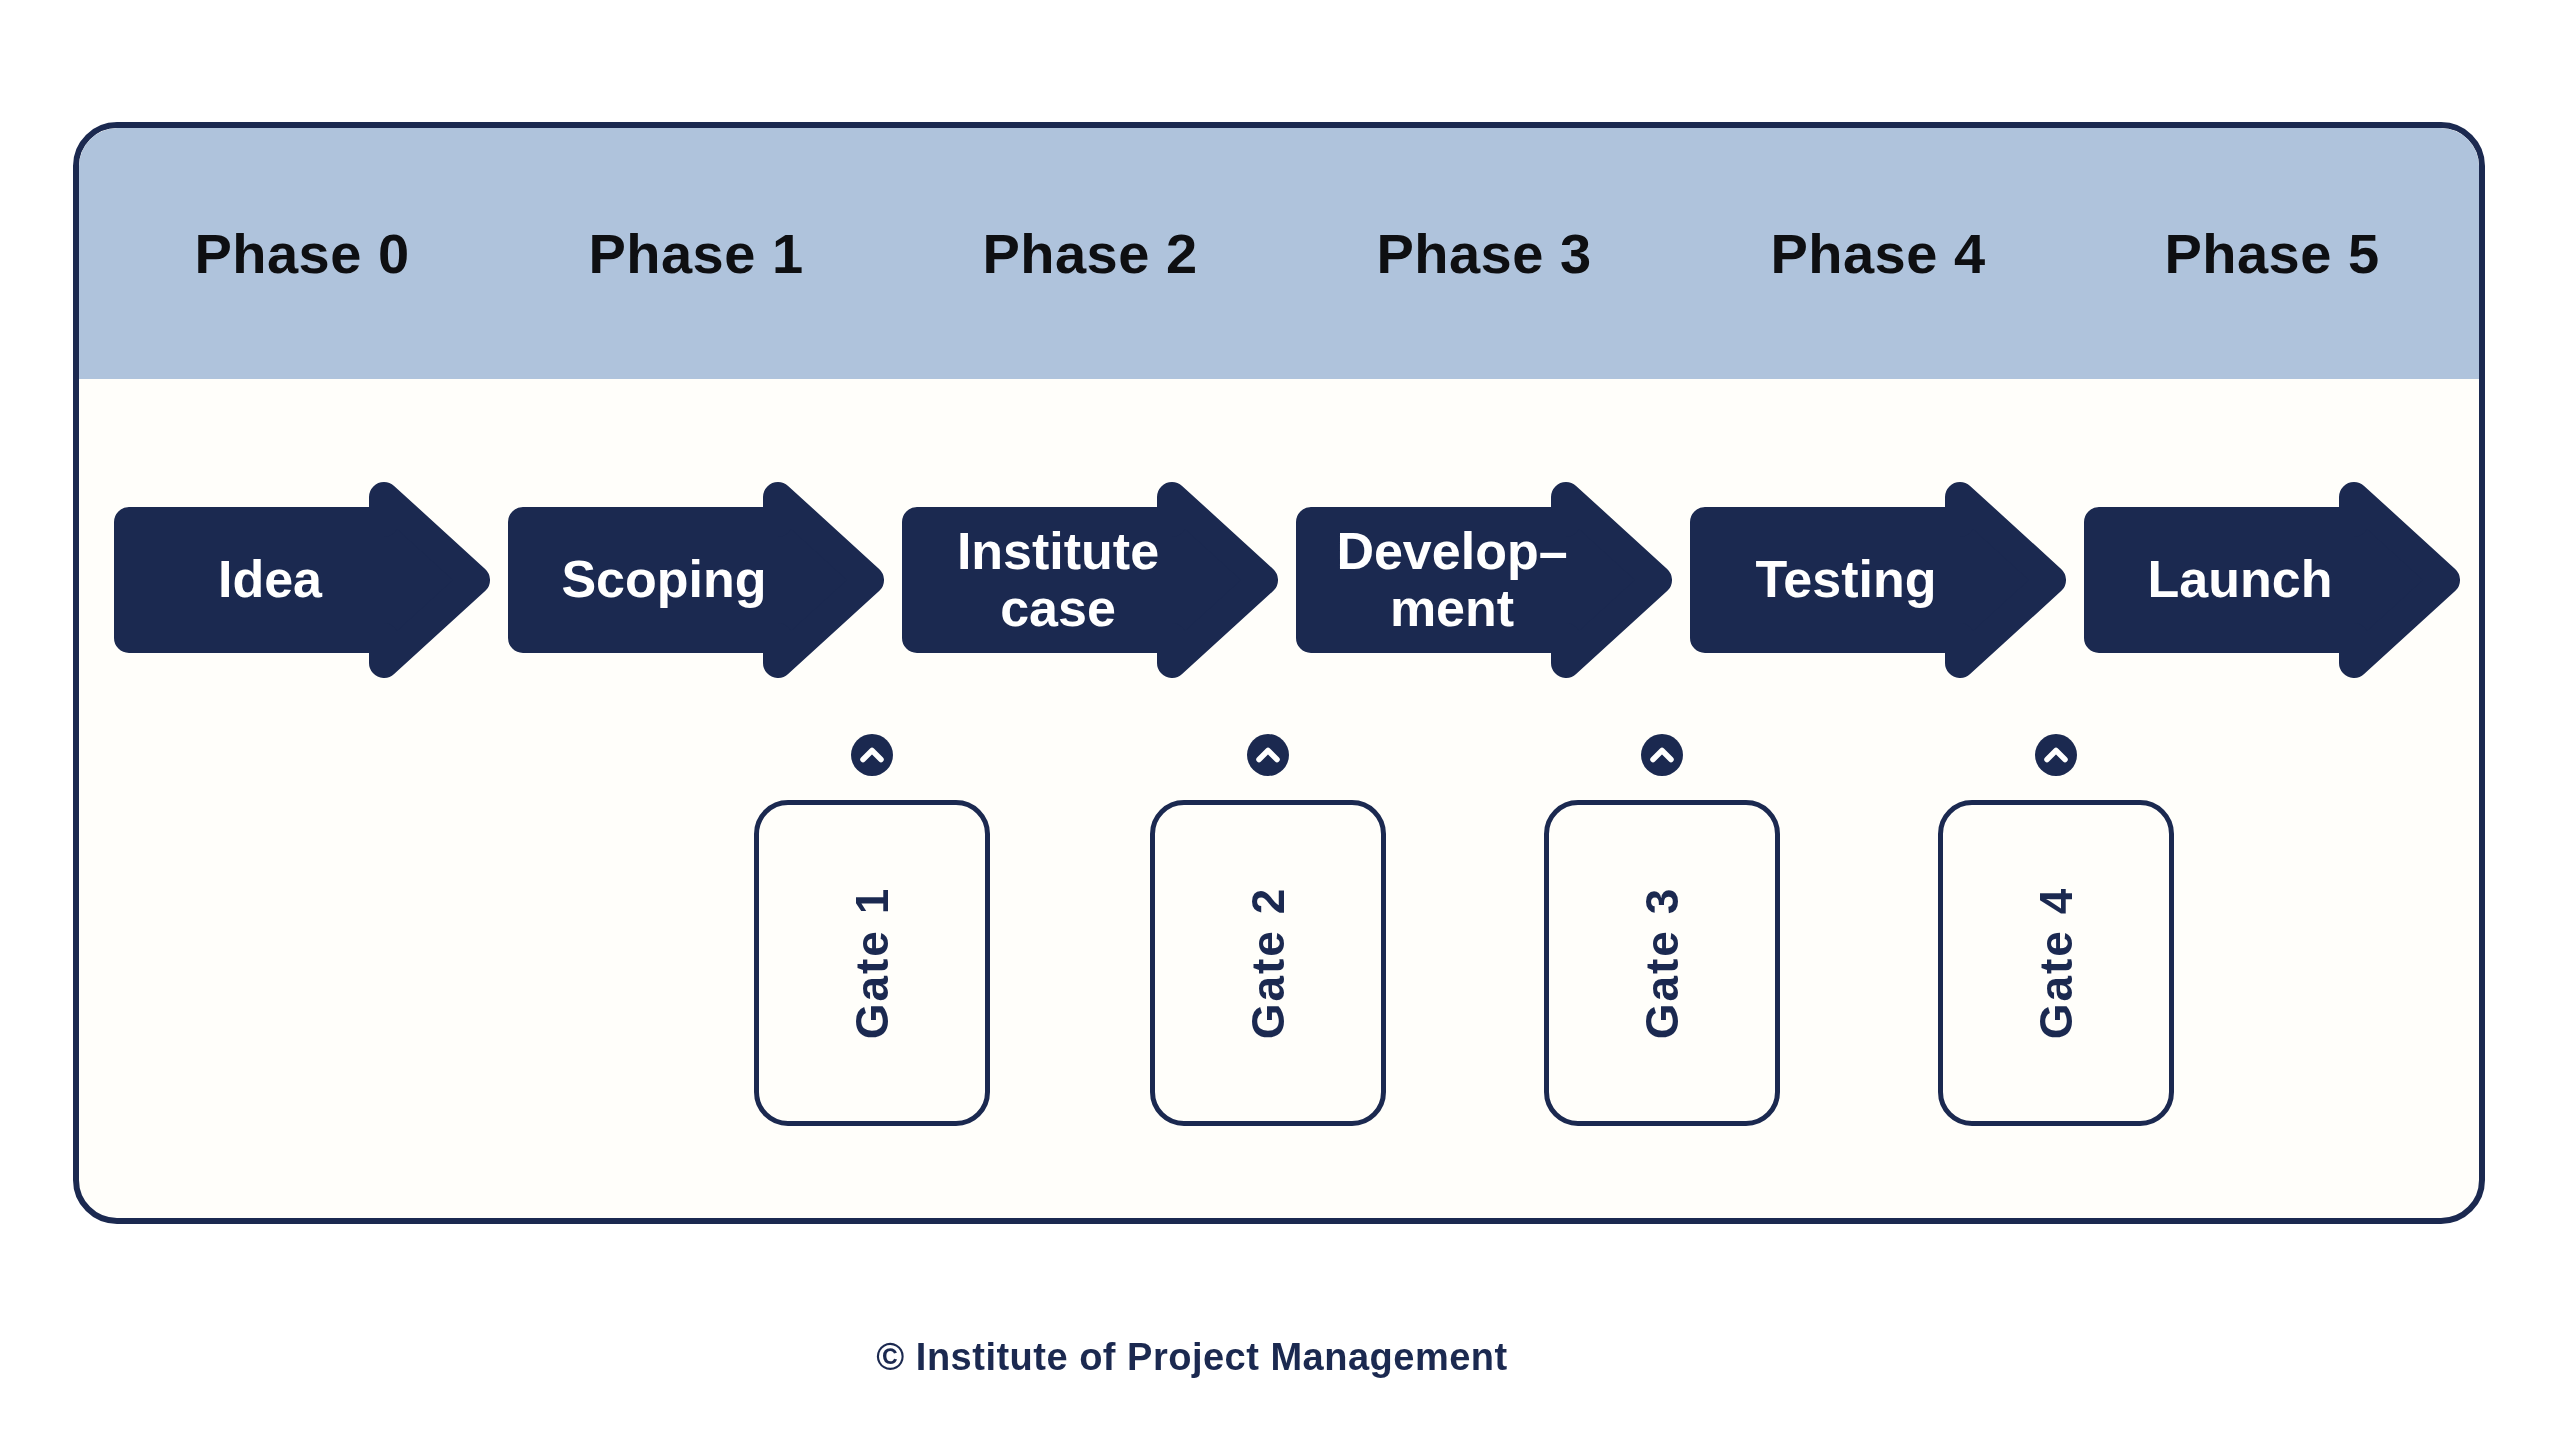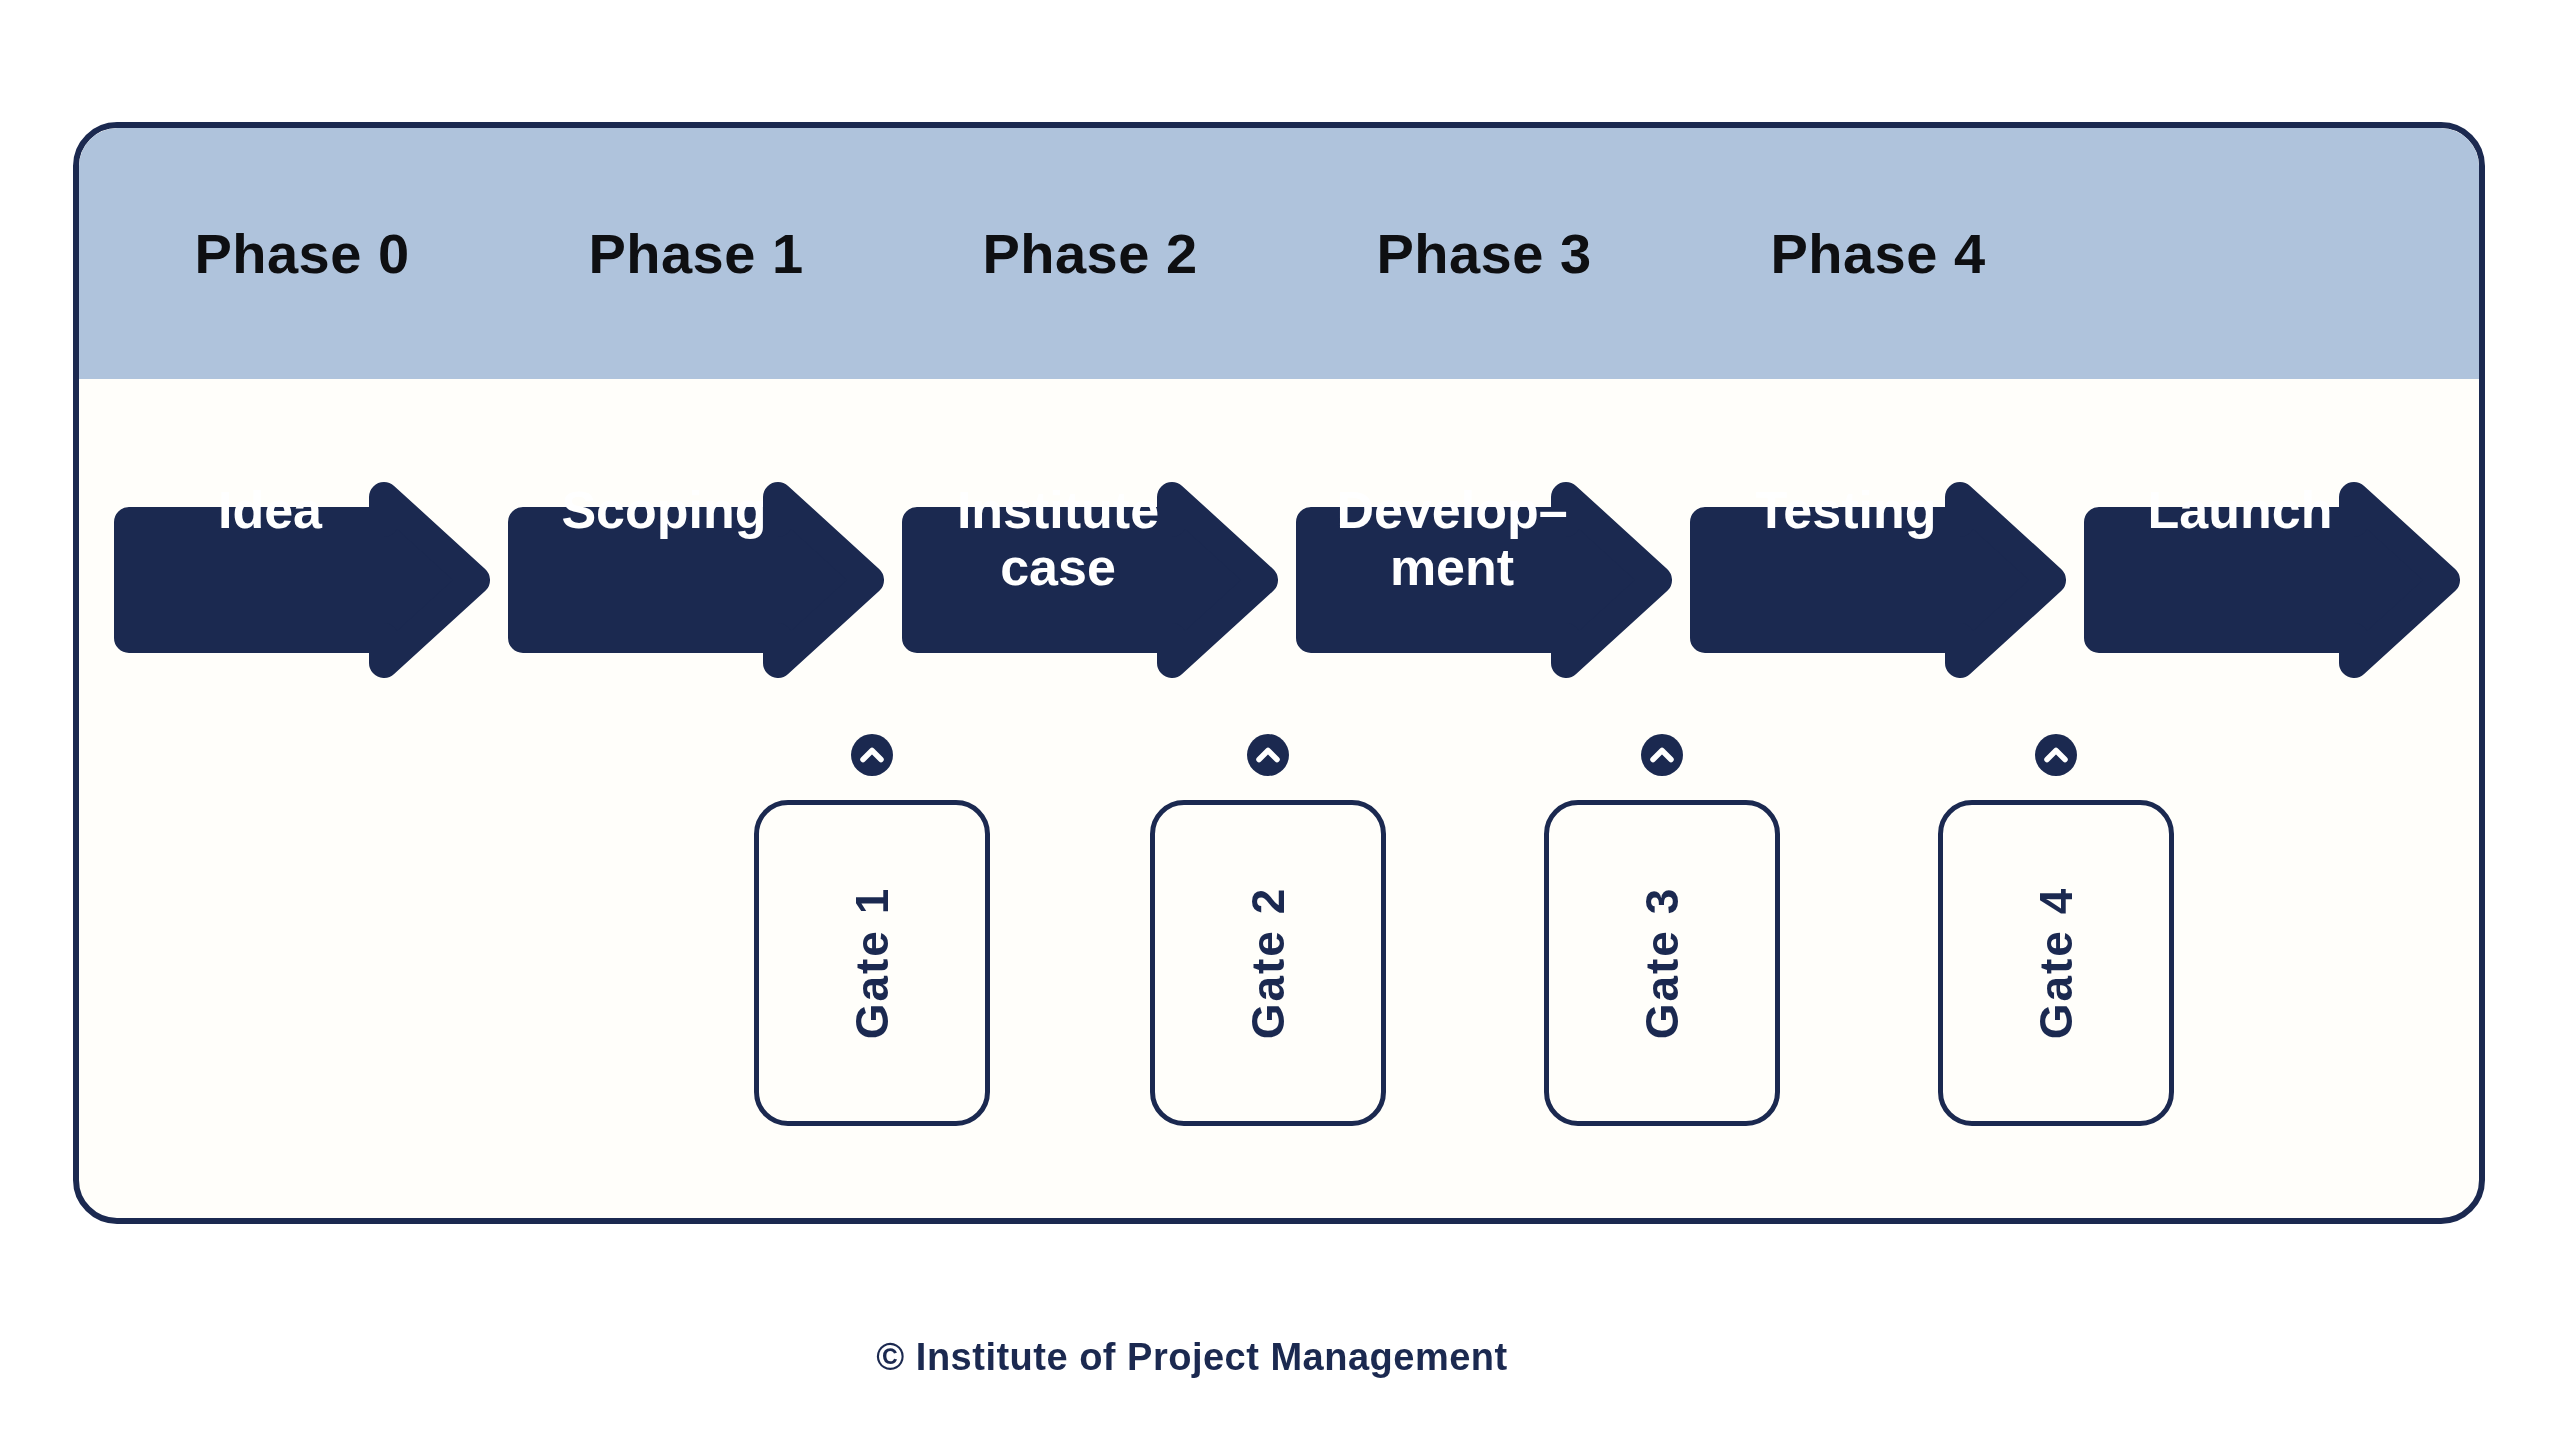--- a/index.html
+++ b/index.html
@@ -54,21 +54,21 @@
   .arrow-svg path{
     fill:var(--navy);
     stroke:var(--navy);
     stroke-width:30;
     stroke-linejoin:round;
   }
   .arrow-label{
     position:absolute;left:0;top:0;
     width:312px;height:196px;
     display:flex;flex-direction:column;
-    align-items:center;
+    align-items:center;justify-content:center;
     color:var(--arrow-text);
     font-size:52px;font-weight:700;
     line-height:1.1;
     text-align:center;
   }
   .arrow-label span{display:block;}
   
   .gate-toggle{
     position:absolute;
     top:605px; 
@@ -113,20 +113,21 @@
 
 <div class="stage">
   <div class="panel">
 
     <div class="band">
       <div class="phase-label" style="left:35px">Phase 0</div>
       <div class="phase-label" style="left:429px">Phase 1</div>
       <div class="phase-label" style="left:823px">Phase 2</div>
       <div class="phase-label" style="left:1217px">Phase 3</div>
       <div class="phase-label" style="left:1611px">Phase 4</div>
+      <div class="phase-label" style="left:2005px">Phase 5</div>
     </div>
 
     <div class="arrow" style="left:35px">
       <svg class="arrow-svg" viewBox="0 0 376 196" preserveAspectRatio="none">
         <path d="M15,40 L270,40 L270,15 L361,98 L270,181 L270,156 L15,156 Z"></path>
       </svg>
       <div class="arrow-label">
         <span>Idea</span>
           <span></span>
       </div>

